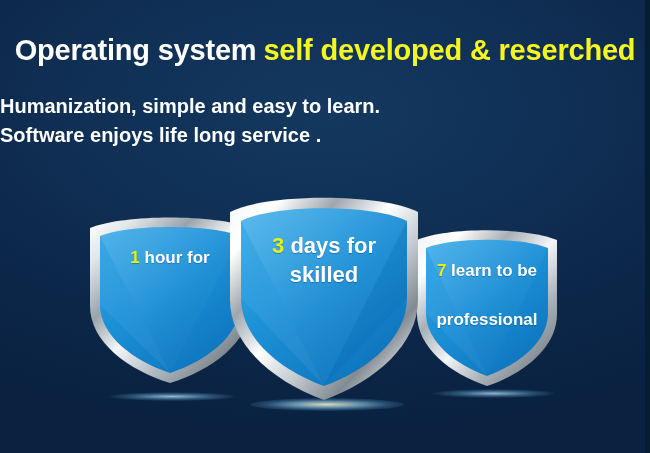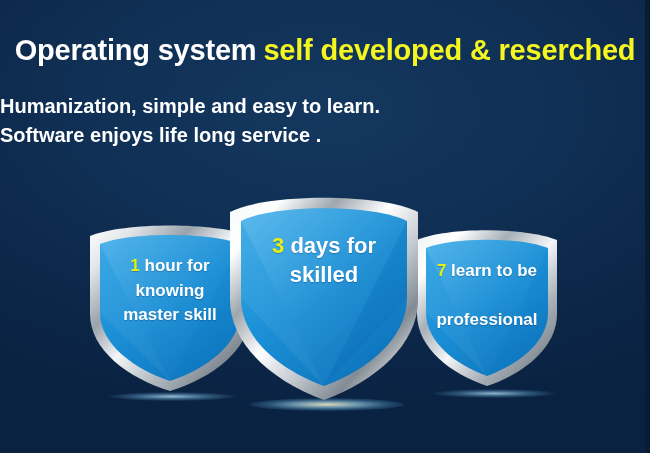--- a/index.html
+++ b/index.html
@@ -65,21 +65,21 @@
     text-align: center;
     color: #ffffff;
     font-weight: bold;
     line-height: 1.28;
     text-shadow: 0 1px 1px rgba(0,40,80,0.30);
     pointer-events: none;
   }
   .shield-text .num { color: #e6f014; }
 
   
-  #shield-left  { left: 84px;  top: 218px; }
+  #shield-left  { left: 84px;  top: 210px; }
   #shield-right { left: 412px; top: 223px; }
   #shield-center{ left: 224px; top: 188px; }
 
   #shield-left .shield-text,
   #shield-right .shield-text {
     top: 36px;
     font-size: 17px;
     line-height: 1.45;
   }
   #shield-center .shield-text {
@@ -152,22 +152,21 @@
 
         <path d="M6 18 C40 4, 132 4, 166 18 L166 96 C166 132, 128 160, 86 173 C44 160, 6 132, 6 96 Z" fill="url(#silverL)"></path>
 
         <path d="M16 26 C46 14, 126 14, 156 26 L156 95 C156 126, 122 151, 86 163 C50 151, 16 126, 16 95 Z" fill="url(#blueL)"></path>
 
         <path d="M16 26 C46 14, 126 14, 156 26 L86 163 Z" fill="url(#sheenL)"></path>
         <path d="M86 163 L16 95 L16 26 Z" fill="#ffffff" opacity="0.05"></path>
       </svg>
       <div class="shield-text">
         <span class="num">1</span><span> hour for</span><br>
-        <span>knowing</span><br>
-        <span>master skill</span>
+        <br>
       </div>
     </div>
 
     <div class="shield" id="shield-right">
       <svg width="150" height="166" viewBox="0 0 150 166">
         <defs>
           <linearGradient id="silverR" x1="0" y1="0" x2="1" y2="1">
             <stop offset="0%" stop-color="#eef1f4"></stop>
             <stop offset="16%" stop-color="#ffffff"></stop>
             <stop offset="34%" stop-color="#a7b0b7"></stop>

